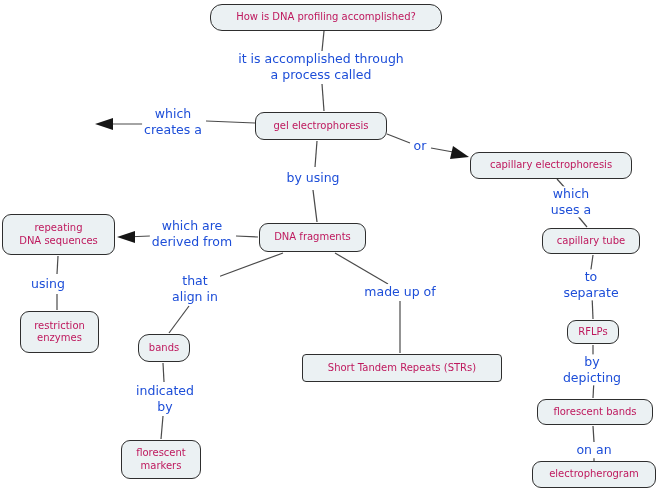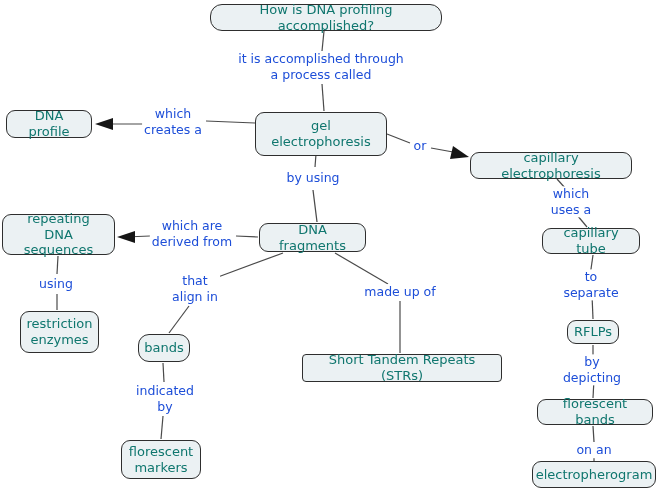--- a/index.html
+++ b/index.html
@@ -21,22 +21,22 @@
   .node {
     position: absolute;
     box-sizing: border-box;
     display: flex;
     align-items: center;
     justify-content: center;
     text-align: center;
     background: #ebf1f3;
     border: 1.4px solid #2e2e2e;
     border-radius: 9px;
-    font-size: 13px;
-    color: #0f766e;
+    font-size: 10px;
+    color: #be185d;
     white-space: pre-line;
     line-height: 1.22;
     padding: 1px 6px;
   }
   .edge-label {
     position: absolute;
     transform: translate(-50%, -50%);
     text-align: center;
     font-size: 12.5px;
     color: #1d4ed8;
@@ -91,23 +91,22 @@
 
     <line x1="593" y1="345" x2="593" y2="362"></line>
     <line x1="594" y1="379" x2="593" y2="398"></line>
 
     <line x1="593" y1="426" x2="594" y2="442"></line>
     <line x1="594" y1="458" x2="594" y2="462"></line>
   </svg>
 
   <div class="node" style="left:210px; top:4px; width:232px; height:27px; border-radius:12px;">How is DNA profiling accomplished?</div>
 
-  <div class="node" style="left:6px; top:110px; width:86px; height:28px;">DNA profile</div>
 
-  <div class="node" style="left:255px; top:112px; width:132px; height:44px;">gel electrophoresis</div>
+  <div class="node" style="left:255px; top:112px; width:132px; height:28px;">gel electrophoresis</div>
 
   <div class="node" style="left:470px; top:152px; width:162px; height:27px;">capillary electrophoresis</div>
 
   <div class="node" style="left:2px; top:214px; width:113px; height:41px;">repeating
 DNA sequences</div>
 
   <div class="node" style="left:259px; top:223px; width:107px; height:29px;">DNA fragments</div>
 
   <div class="node" style="left:542px; top:228px; width:98px; height:26px;">capillary tube</div>
 
@@ -133,21 +132,21 @@
   <div class="edge-label" style="left:173px; top:122px;">which
 creates a</div>
 
   <div class="edge-label" style="left:420px; top:146px;">or</div>
 
   <div class="edge-label" style="left:313px; top:178px;">by using</div>
 
   <div class="edge-label" style="left:192px; top:234px;">which are
 derived from</div>
 
-  <div class="edge-label" style="left:56px; top:284px;">using</div>
+  <div class="edge-label" style="left:48px; top:284px;">using</div>
 
   <div class="edge-label" style="left:195px; top:289px;">that
 align in</div>
 
   <div class="edge-label" style="left:165px; top:399px;">indicated
 by</div>
 
   <div class="edge-label" style="left:400px; top:292px;">made up of</div>
 
   <div class="edge-label" style="left:571px; top:202px;">which

